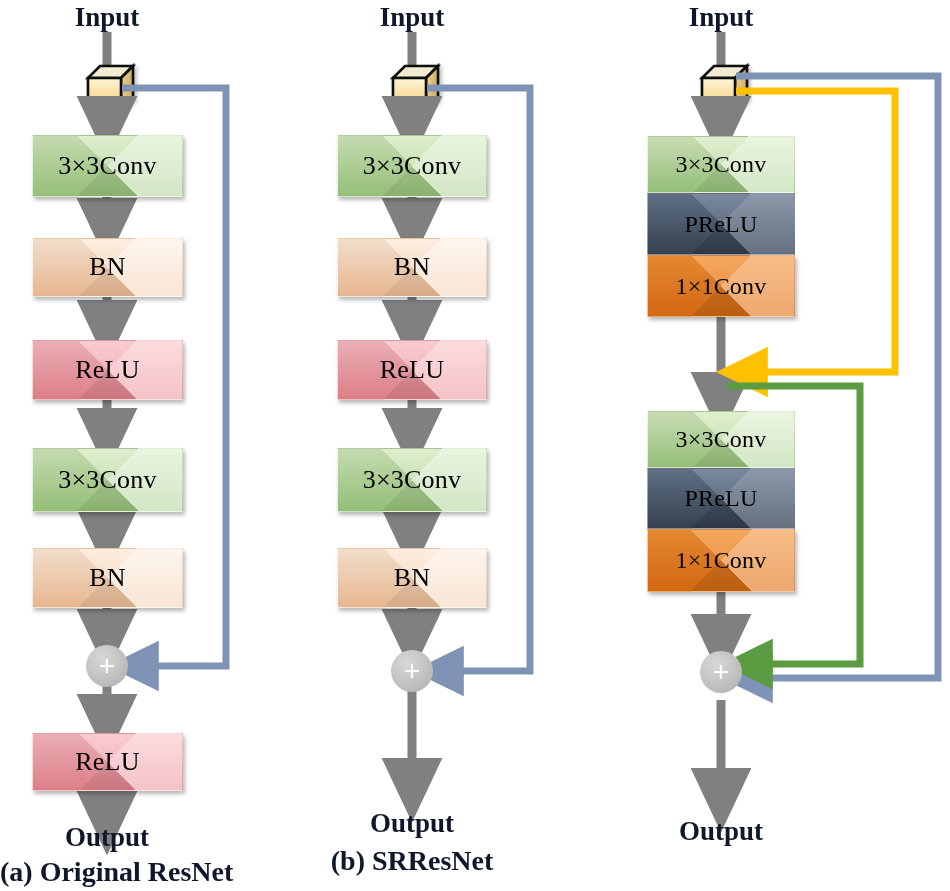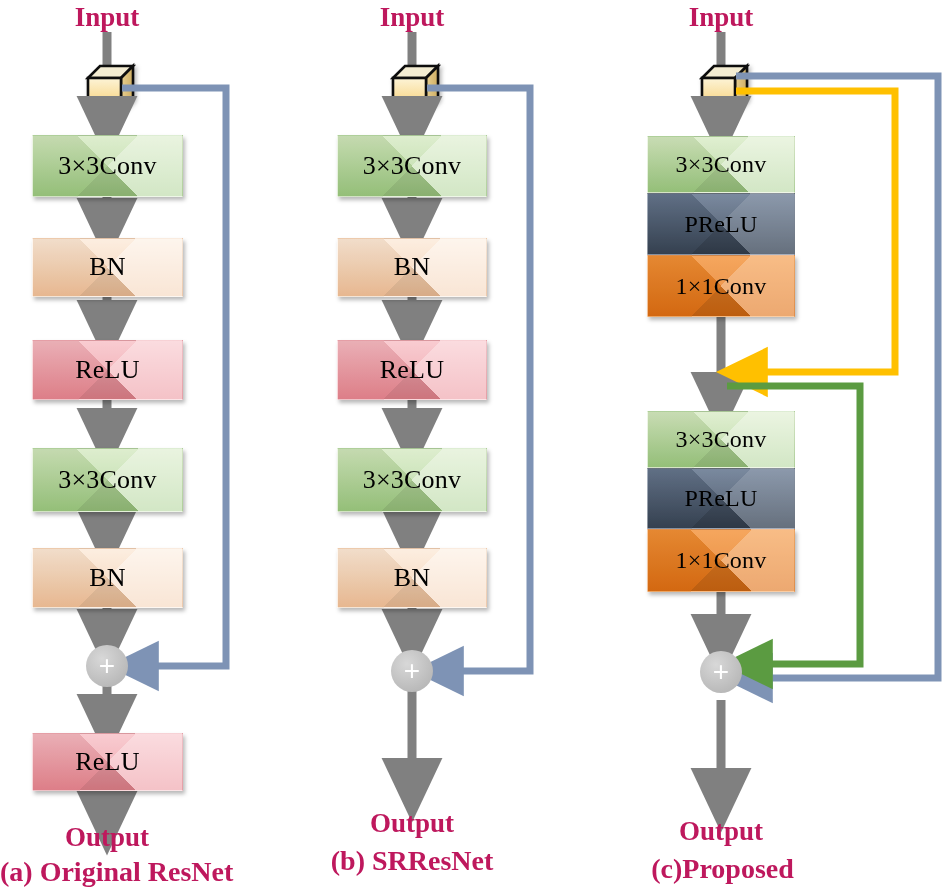--- a/index.html
+++ b/index.html
@@ -41,21 +41,21 @@
     font-size: 26px;
     letter-spacing: 0.2px;
     box-shadow: 2px 3px 4px rgba(0,0,0,0.28);
   }
   .node-box .l1, .node-box .l2 { display:block; }
 
   .caption {
     position: absolute;
     font-family: "Liberation Serif", "DejaVu Serif", serif;
     font-weight: bold;
-    color: #be185d;
+    color: #0f172a;
     white-space: nowrap;
     text-align: center;
   }
   .io-label { font-size: 27px; }
   .fig-label { font-size: 28px; }
   .plus-label {
     position: absolute;
     color: #ffffff;
     font-family: "Liberation Sans", sans-serif;
     font-size: 28px;
@@ -411,15 +411,14 @@
                 linear-gradient(#f39035,#e06f12);
               font-size:24px; box-shadow:2px 3px 4px rgba(0,0,0,0.28);">
     <span class="l1">1×1</span>
     <span class="l2">Conv</span>
   </div>
 
   <div class="plus-label" style="left:706px; top:658px; width:30px;">+</div>
 
   <div class="caption io-label" style="left:661px; top:2px; width:120px;">Input</div>
   <div class="caption io-label" style="left:661px; top:816px; width:120px;">Output</div>
-  <div class="caption fig-label" style="left:620px; top:853px; width:205px;">(c)Proposed</div>
 
 </div>
 
 </body></html>

